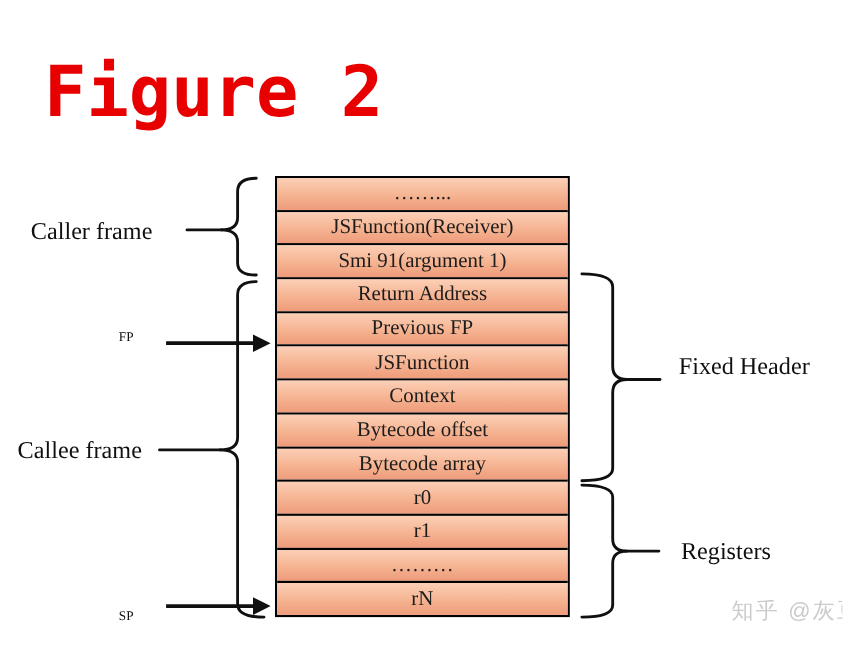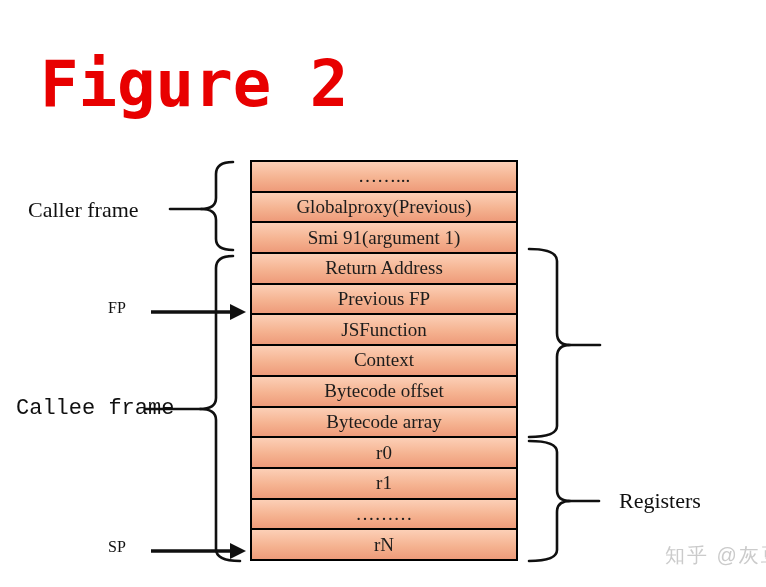--- a/index.html
+++ b/index.html
@@ -20,41 +20,41 @@
     display:flex; flex-direction:column;
   }
   .stack-row {
     flex:1 1 0; display:flex; align-items:center; justify-content:center;
     border-bottom:2px solid #000;
     background:linear-gradient(180deg, #fccfb6 0%, #f5b391 55%, #ee9b7a 100%);
     font-size:19px; color:#1c1c1c; white-space:nowrap;
   }
   .stack-row:last-child { border-bottom:none; }
   .lbl { position:absolute; font-size:22px; color:#101010; white-space:nowrap; }
-  .lbl-small { font-size:16px; }
+  .lbl-small { font-size:12px; }
   .gfx { position:absolute; left:0; top:0; pointer-events:none; }
   .watermark {
     position:absolute; left:621px; top:542px;
     font-size:20px; color:#cbcbcb; letter-spacing:2px;
     font-family:"Liberation Sans", sans-serif;
     text-shadow:1px 1px 0 #ffffff;
     white-space:nowrap;
     margin-left:44px;
   }
 </style>
 </head>
 <body>
 
 <div class="stage">
 
   <div class="figure-title">Figure 2</div>
 
   <div class="stack">
     <div class="stack-row">……...</div>
-    <div class="stack-row">Globalproxy(Previous)</div>
+    <div class="stack-row">JSFunction(Receiver)</div>
     <div class="stack-row">Smi 91(argument 1)</div>
     <div class="stack-row">Return Address</div>
     <div class="stack-row">Previous FP</div>
     <div class="stack-row">JSFunction</div>
     <div class="stack-row">Context</div>
     <div class="stack-row">Bytecode offset</div>
     <div class="stack-row">Bytecode array</div>
     <div class="stack-row">r0</div>
     <div class="stack-row">r1</div>
     <div class="stack-row">………</div>
@@ -80,19 +80,20 @@
     <g stroke="#101010" stroke-width="3.4" stroke-linecap="butt">
       <line x1="151" y1="312" x2="231" y2="312"></line>
       <line x1="151" y1="551" x2="231" y2="551"></line>
     </g>
     <polygon fill="#101010" points="230,304 230,320 246,312"></polygon>
     <polygon fill="#101010" points="230,543 230,559 246,551"></polygon>
   </svg>
 
   <div class="lbl" style="left:28px; top:197px;">Caller frame</div>
   <div class="lbl lbl-small" style="left:108px; top:299px;">FP</div>
-  <div class="lbl" style="left:16px; top:396px;font-family:Liberation Mono, monospace;">Callee frame</div>
-  <div class="lbl lbl-small" style="left:108px; top:538px;">SP</div>
+  <div class="lbl" style="left:16px; top:396px;">Callee frame</div>
+  <div class="lbl lbl-small" style="left:108px; top:553px;">SP</div>
+  <div class="lbl" style="left:617px; top:320px;">Fixed Header</div>
   <div class="lbl" style="left:619px; top:488px;">Registers</div>
 
   <div class="watermark">知乎 @灰豆</div>
 
 </div>
 
 </body></html>

